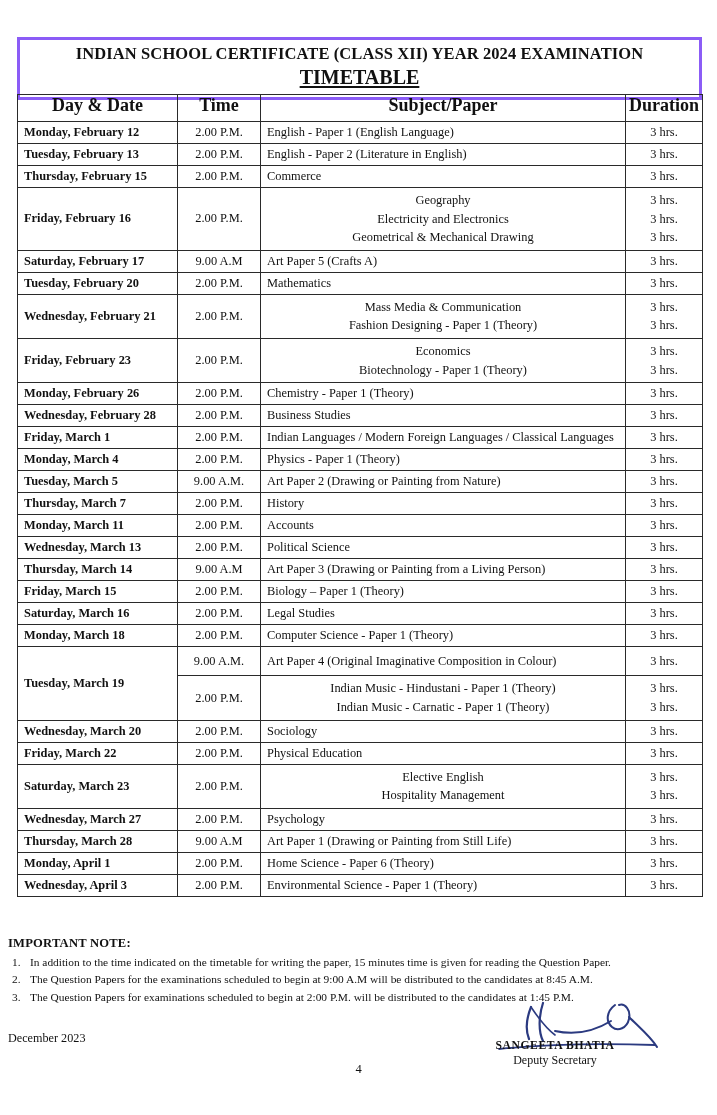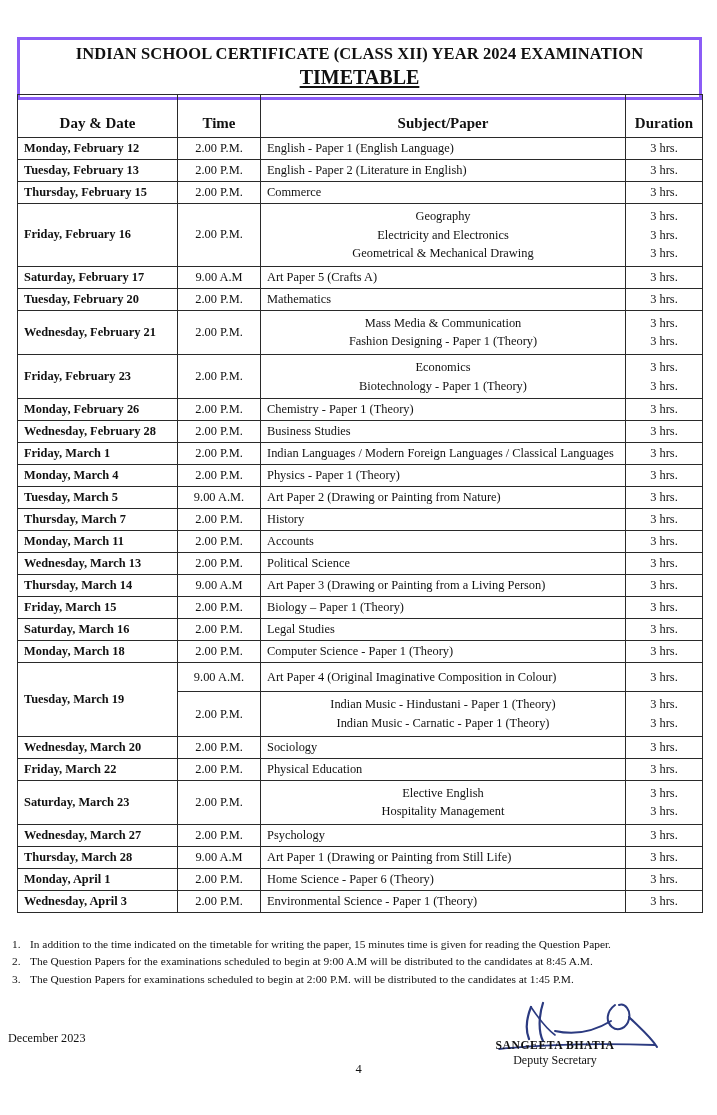--- a/index.html
+++ b/index.html
@@ -61,23 +61,23 @@
     width: 685px;
     border-collapse: collapse;
     table-layout: fixed;
     font-size: 12.4px;
   }
   table.tt, table.tt th, table.tt td {
     border: 1px solid #2a2a2a;
   }
   table.tt th {
     font-weight: bold;
-    font-size: 15px;
+    font-size: 18px;
     text-align: center;
-    padding: 20px 2px 5px 2px;
+    padding: 0 2px 5px 2px;
   }
   table.tt td {
     padding: 3px 6px;
     vertical-align: middle;
   }
   col.c-day    { width: 160px; }
   col.c-time   { width: 83px;  }
   col.c-subj   { width: 365px; }
   col.c-dur    { width: 77px;  }
 
@@ -424,20 +424,21 @@
             <td class="day">Wednesday, April 3</td>
             <td class="time">2.00 P.M.</td>
             <td class="subj">Environmental Science - Paper 1 (Theory)</td>
             <td class="dur">3 hrs.</td>
           </tr>
         </tbody>
     </table>
   </div>
 
   <div class="note-wrap">
+    <div class="note-title">IMPORTANT NOTE:</div>
     <ul class="note-list" id="note-list">
         <li>
           <span class="note-num">1.</span>
           <span class="note-text">In addition to the time indicated on the timetable for writing the paper, 15 minutes time is given for reading the Question Paper.</span>
         </li>
         <li>
           <span class="note-num">2.</span>
           <span class="note-text">The Question Papers for the examinations scheduled to begin at 9:00 A.M will be distributed to the candidates at 8:45 A.M.</span>
         </li>
         <li>

